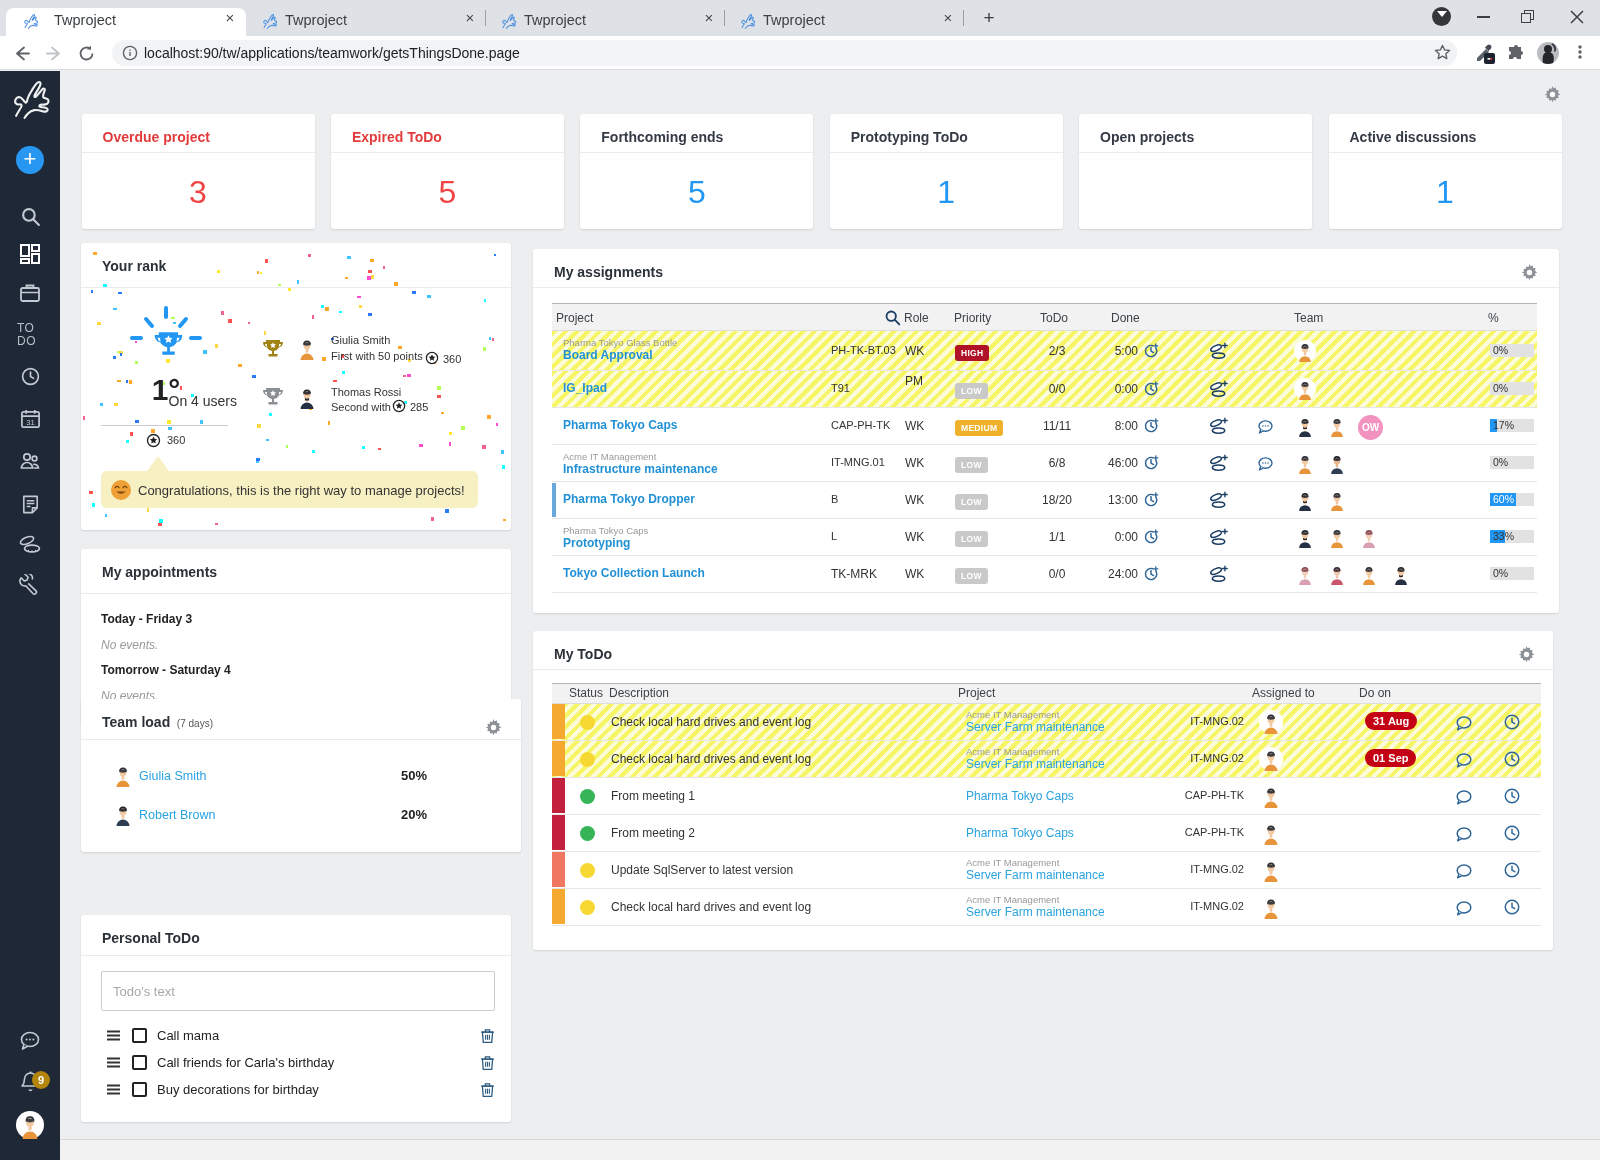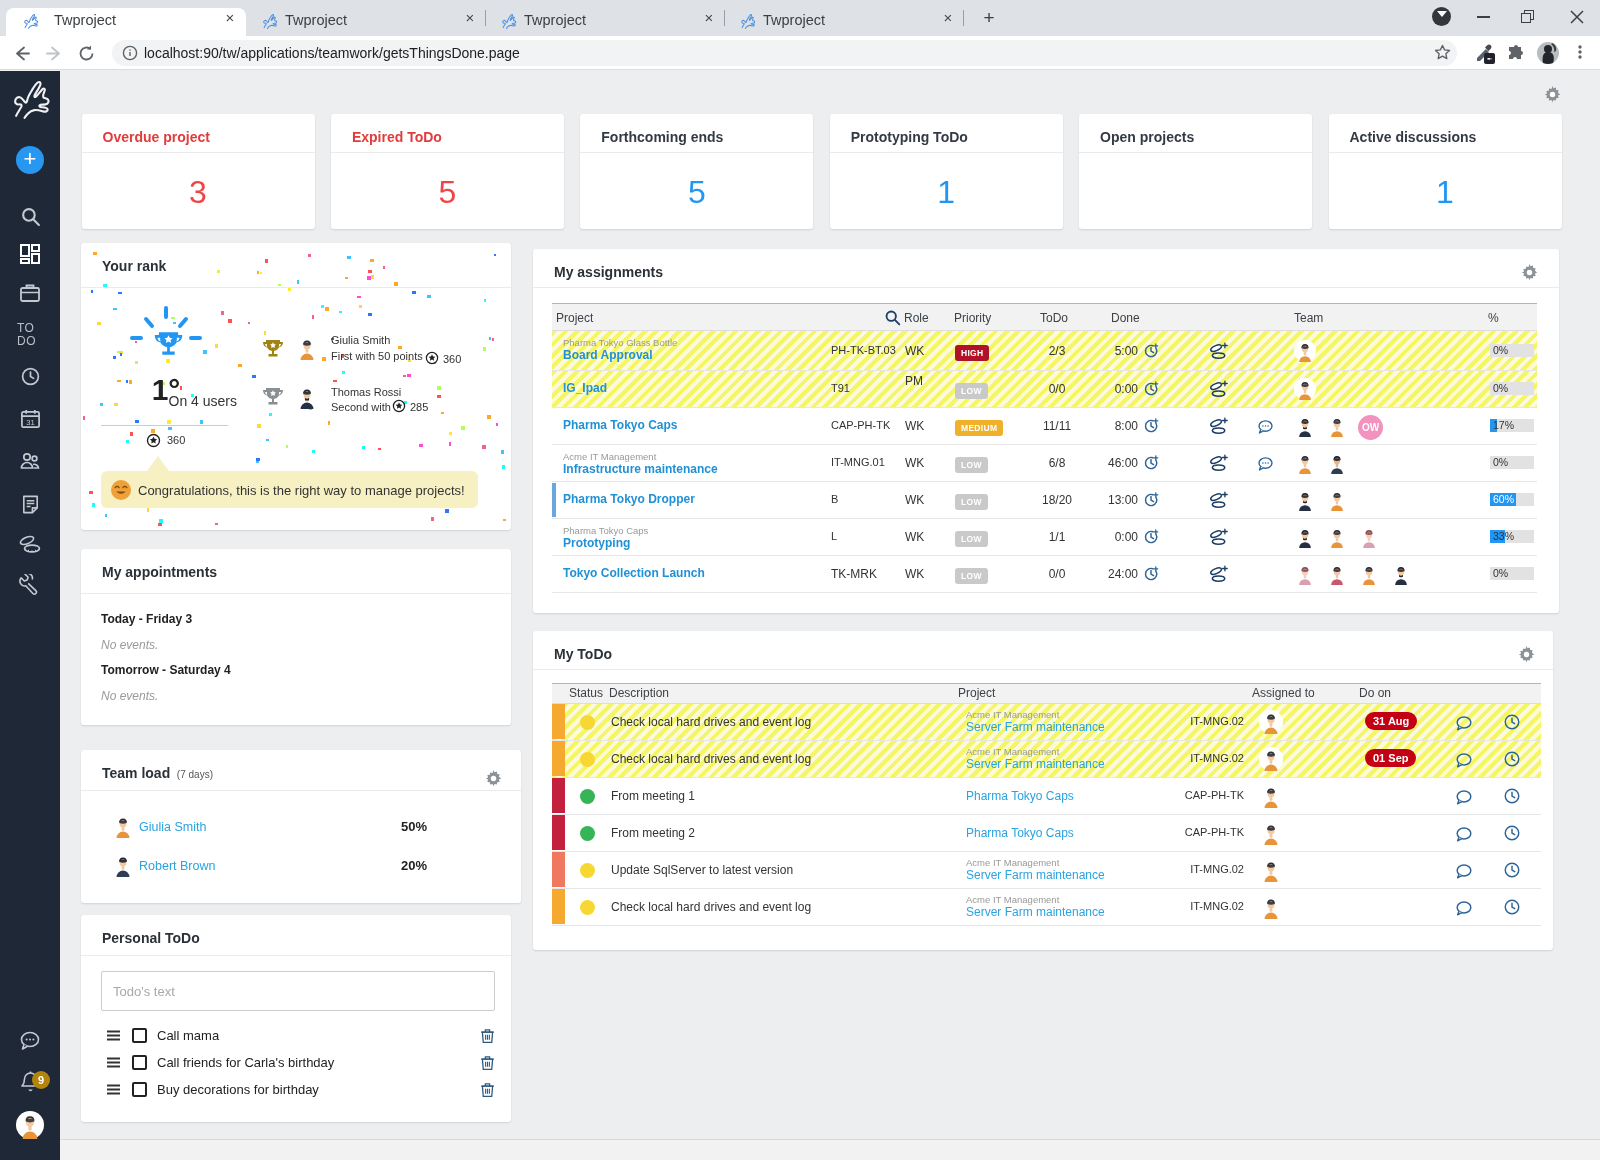--- a/index.html
+++ b/index.html
@@ -410,21 +410,21 @@
 
 <div class="card" style="left:81px;top:549px;width:430px;height:176px">
 <div class="ctitle">My appointments</div>
 <div class="cdiv"></div>
 <div class="abs" style="left:20px;top:63px;font-size:12px;font-weight:700;color:#222">Today - Friday 3</div>
 <div class="abs" style="left:20px;top:89px;font-size:12px;font-style:italic;color:#999">No events.</div>
 <div class="abs" style="left:20px;top:114px;font-size:12px;font-weight:700;color:#222">Tomorrow - Saturday 4</div>
 <div class="abs" style="left:20px;top:140px;font-size:12px;font-style:italic;color:#999">No events.</div>
 </div>
 
-<div class="card" style="left:81px;top:750px;width:440px;height:153px">
+<div class="card" style="left:81px;top:699px;width:440px;height:153px">
 <div class="ctitle">Team load <span style="font-size:10px;font-weight:400;color:#555">&nbsp;(7 days)</span></div>
 <div class="abs" style="left:404px;top:20px"><svg width="17" height="17" viewBox="0 0 20 20">
         <path fill="#8d9298" d="M10 0l1.2 2.6 2.8-.8.3 2.9 2.9.3-.8 2.8L19 10l-2.6 1.2.8 2.8-2.9.3-.3 2.9-2.8-.8L10 19l-1.2-2.6-2.8.8-.3-2.9-2.9-.3.8-2.8L1 10l2.6-1.2-.8-2.8 2.9-.3.3-2.9 2.8.8z"></path>
         <circle cx="10" cy="10" r="3.2" fill="#fff"></circle>
       </svg></div>
 <div class="cdiv" style="top:40px"></div>
 <div class="abs" style="left:30px;top:64px"><svg width="24" height="24" viewBox="0 0 24 24">
         <circle cx="12" cy="12" r="12" fill="#fff"></circle>
         <path d="M5.6 24a6.4 6.4 0 0 1 12.8 0z" fill="#e8943a"></path>
         <rect x="10.6" y="12.6" width="2.8" height="4.2" rx="1.2" fill="#f2c9a0"></rect>

